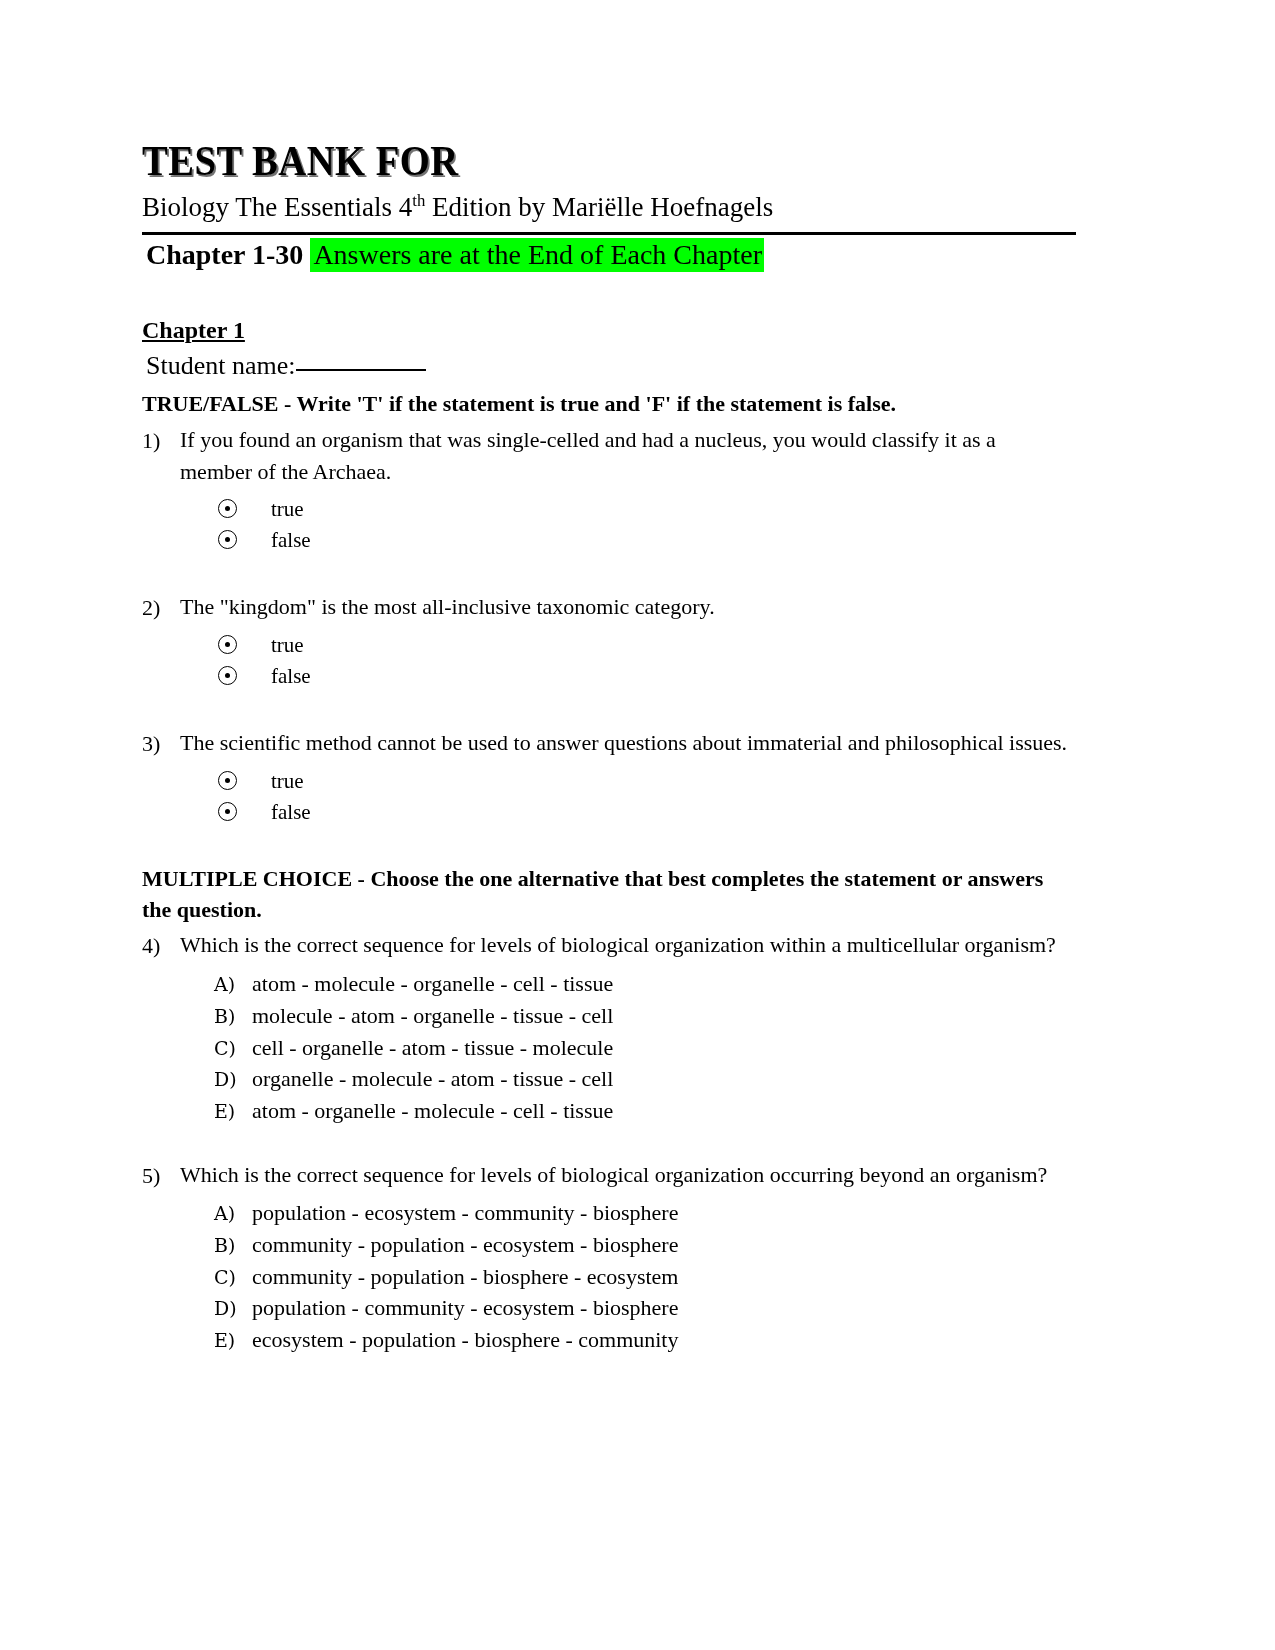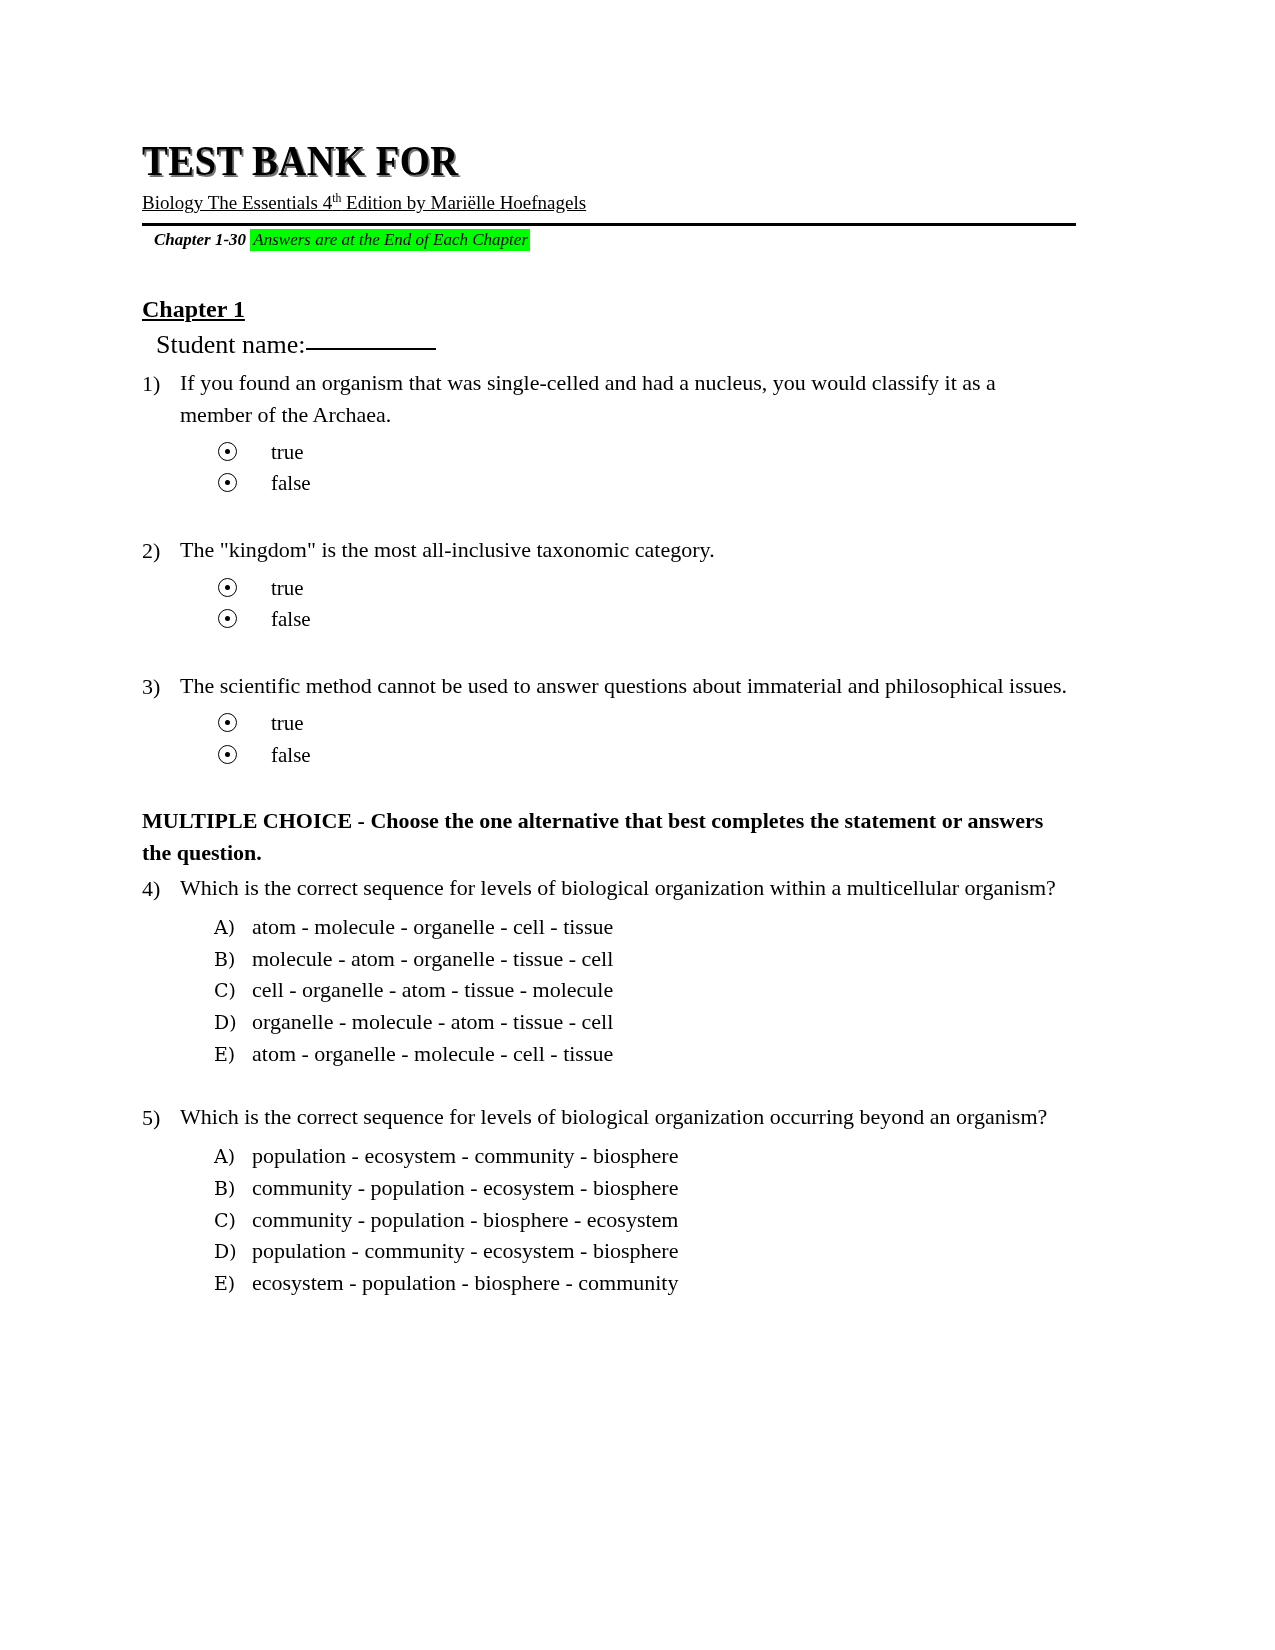--- a/index.html
+++ b/index.html
@@ -30,61 +30,59 @@
     line-height: 1.0;
     letter-spacing: 0.5px;
     font-stretch: condensed;
     transform: scaleX(0.92);
     transform-origin: left top;
     text-shadow: 2px 2px 0 rgba(0,0,0,0.55);
     margin: 0 0 10px 0;
     white-space: nowrap;
   }
   .subtitle {
-    font-size: 19px;
+    font-size: 27px;
     line-height: 1.15;
     margin: 0 0 9px 0;
     white-space: nowrap;
-    text-decoration: underline;
   }
   .subtitle sup {
     font-size: 0.62em;
     vertical-align: super;
     line-height: 0;
   }
   .rule {
     border: 0;
     border-top: 3px solid #000;
     margin: 0 0 4px 0;
     width: 934px;
   }
   .chapter-range {
-    font-size: 17px;
-    margin: 0 0 46px 12px;
+    font-size: 28px;
+    margin: 0 0 46px 4px;
     white-space: nowrap;
-    font-style: italic;
   }
   .chapter-range .label {
     font-weight: bold;
   }
   .hl {
     background: #00ff00;
     padding: 1px 2px 2px 3px;
   }
 
   
   .chapter-head {
     font-size: 24px;
     font-weight: bold;
     text-decoration: underline;
     margin: 0 0 7px 0;
   }
   .student-line {
     font-size: 26px;
-    margin: 0 0 7px 14px;
+    margin: 0 0 7px 4px;
   }
   .blank {
     display: inline-block;
     border-bottom: 2px solid #000;
     width: 130px;
     vertical-align: 3px;
     margin-left: 1px;
   }
 
   
@@ -192,20 +190,21 @@
   <div class="subtitle"><span>Biology The Essentials 4</span><sup>th</sup><span> Edition by Mariëlle Hoefnagels</span></div>
 
   <hr class="rule">
 
   <div class="chapter-range"><span class="label">Chapter 1-30</span> <span class="hl">Answers are at the End of Each Chapter</span></div>
 
   <div class="chapter-head">Chapter 1</div>
 
   <div class="student-line"><span>Student name:</span><span class="blank"></span></div>
 
+  <div class="directions">TRUE/FALSE - Write 'T' if the statement is true and 'F' if the statement is false.</div>
 
   <div class="q-block">
     <div class="question">
       <div class="q-num">1)</div>
       <div class="q-text">If you found an organism that was single-celled and had a nucleus, you would classify it as a member of the Archaea.</div>
     </div>
     <ul class="tf-list">
       <li class="tf-item">
         <span class="radio-glyph"></span>
         <span>true</span>

